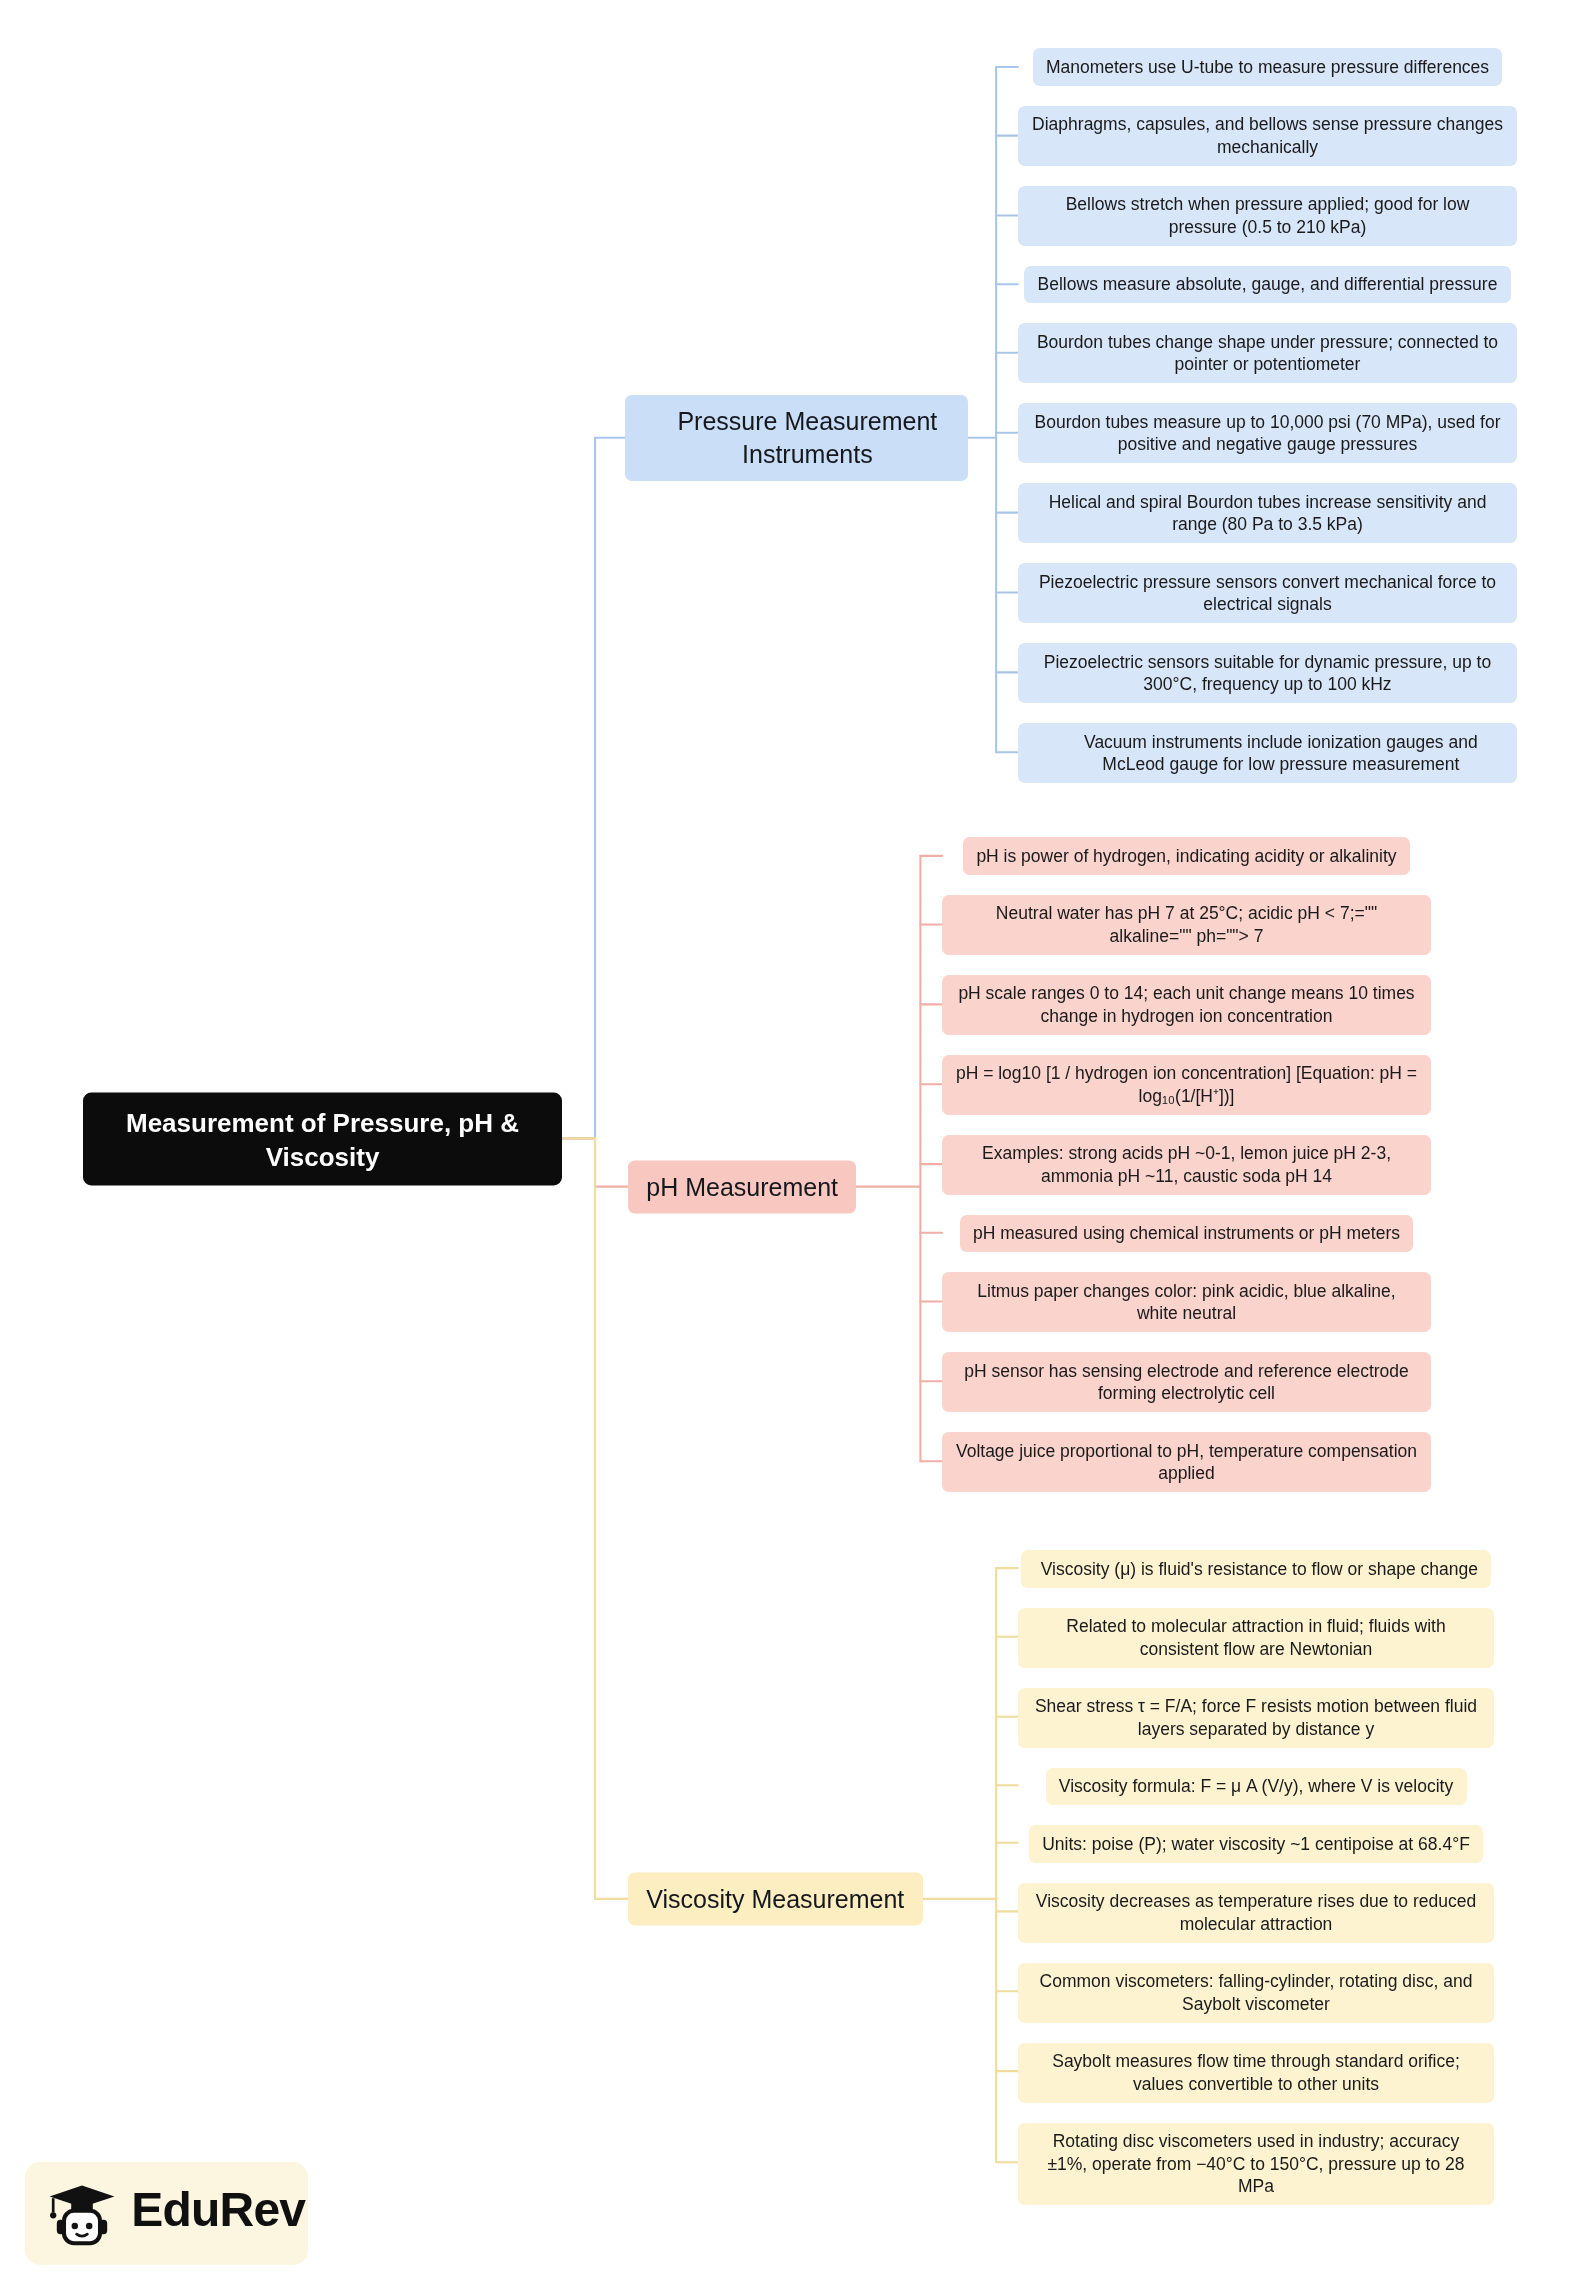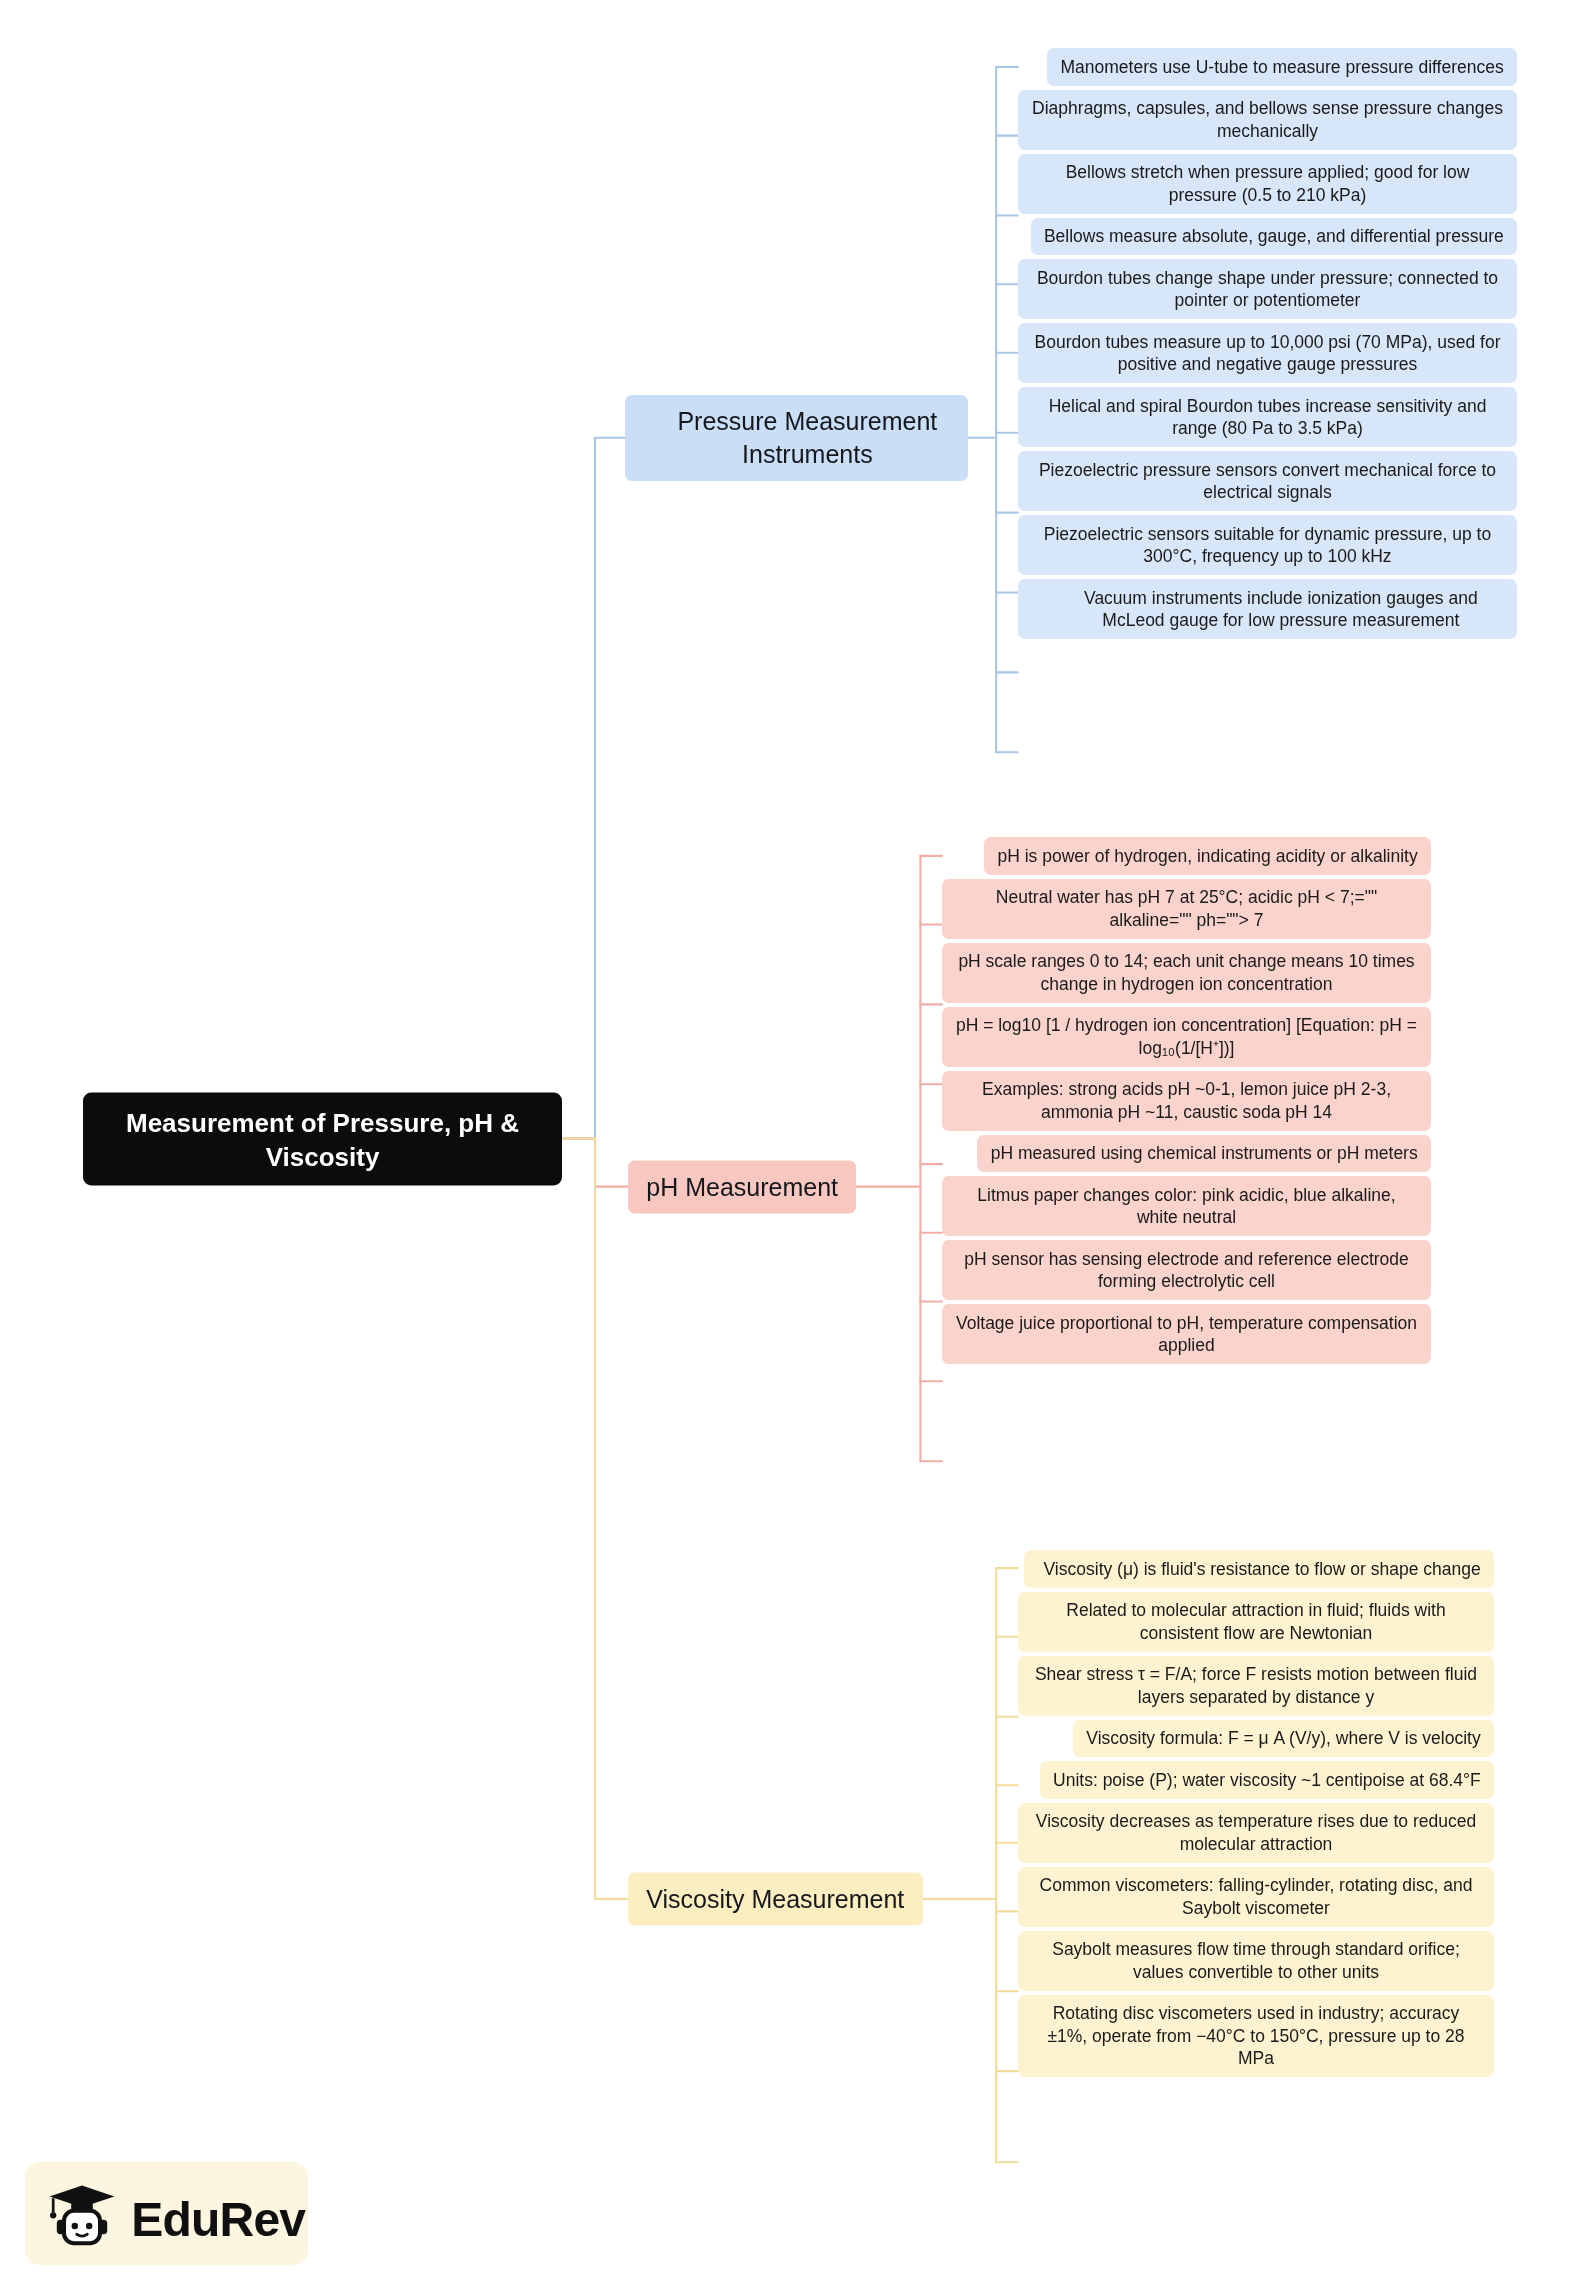--- a/index.html
+++ b/index.html
@@ -44,22 +44,22 @@
     z-index: 2;
   }
   #branch-pressure { left: 625px; top: 438px; max-width: 343px; padding-left: 40px; }
   #branch-ph       { left: 628px; top: 1187px; }
   #branch-viscosity{ left: 628px; top: 1899px; }
 
   .leafcol {
     position: absolute;
     display: flex;
     flex-direction: column;
-    gap: 4px;
-    align-items: flex-end;
+    gap: 20px;
+    align-items: center;
     z-index: 1;
   }
   #col-pressure  { left: 1018px; top: 48px; }
   #col-ph        { left: 942px; top: 837px; }
   #col-viscosity { left: 1018px; top: 1550px; }
 
   .leaf {
     width: fit-content;
     max-width: 499px;
     padding: 7.5px 13.3px;
@@ -80,21 +80,21 @@
     height: 103px;
     background: #fcf6e0;
     border-radius: 15px;
     z-index: 1;
   }
   .logo {
     position: absolute;
     left: 46px;
     top: 2182px;
     display: flex;
-    align-items: center;
+    align-items: flex-start;
     gap: 13.3px;
     z-index: 2;
   }
   .logo-text {
     font-size: 48px;
     font-weight: bold;
     color: #101010;
     letter-spacing: -0.8px;
   }
 </style>

